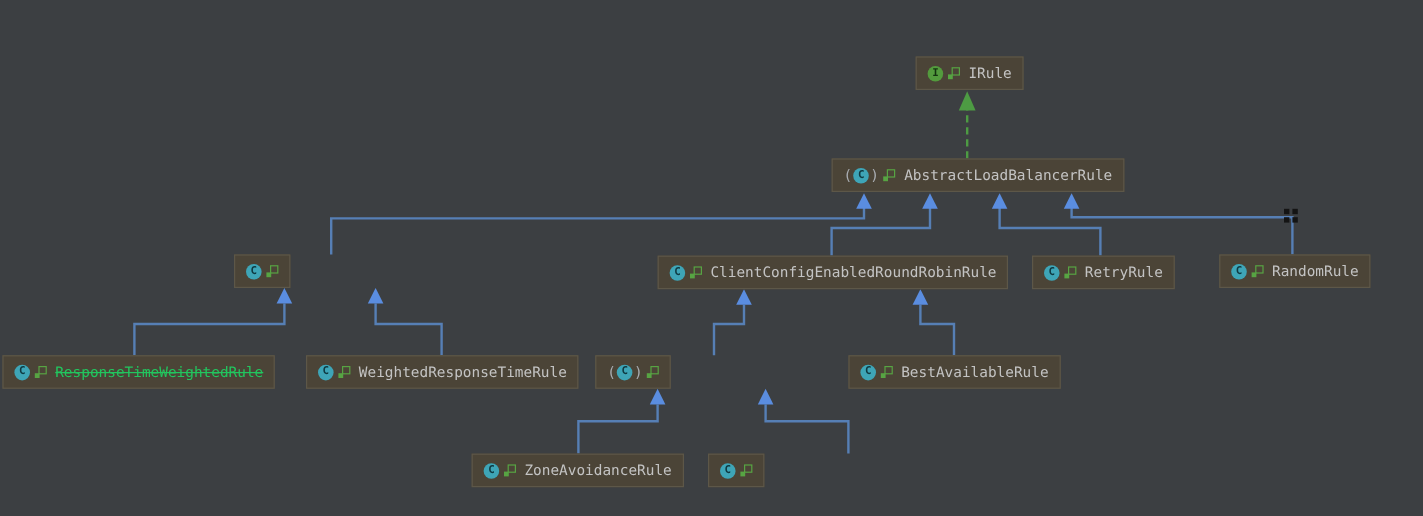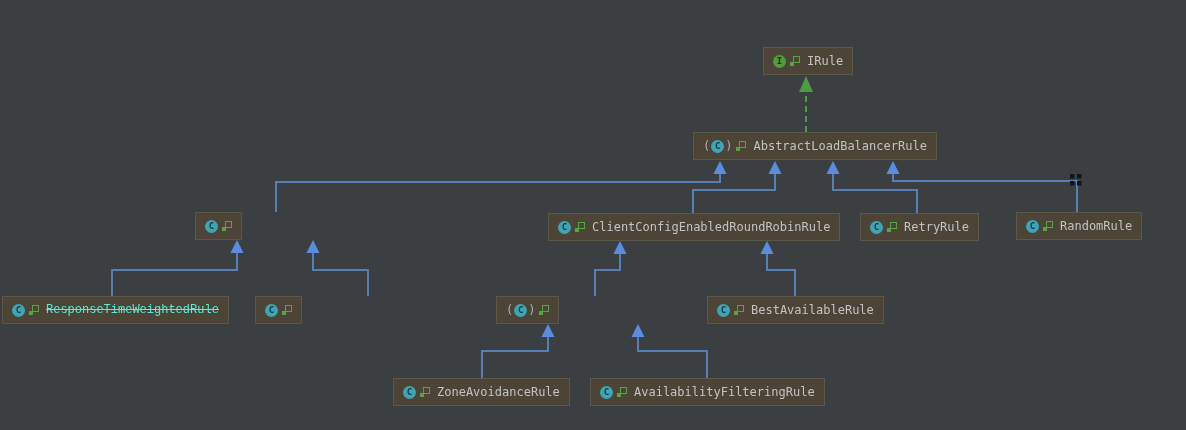--- a/index.html
+++ b/index.html
@@ -17,21 +17,21 @@
     display:flex;align-items:center;column-gap:0;
     padding:0 9px;
     background:#4b4437;
     border:1px solid #5d5748;
     color:#c3c3c3;
     font-size:12px;line-height:28px;
     white-space:nowrap;
     cursor:default;
   }
   .node .label{margin-left:7px;text-align:right;}
-  .node .label.deprecated{text-decoration:line-through;color:#5eead4;font-family:Liberation Mono, monospace;}
+  .node .label.deprecated{text-decoration:line-through;color:#22c55e;}
 
   .badge{
     width:13px;height:13px;border-radius:50%;
     display:flex;align-items:center;justify-content:center;
     font-size:9px;font-weight:bold;line-height:13px;
     flex:0 0 auto;
   }
   .badge.class{background:#3ea5b7;color:#0f3a42;}
   .badge.interface{background:#539b3d;color:#143310;}
   .abstract-wrap{display:flex;align-items:center;flex:0 0 auto;}
@@ -182,20 +182,21 @@
   </div>
 
   <div class="node" style="left:255px;top:296px;">
     <span class="badge class">
         <i style="font-style:normal">C</i>
       </span>
     <span class="mod">
         <span class="outline"></span>
         <span class="fill"></span>
       </span>
+    <span class="label">WeightedResponseTimeRule</span>
   </div>
 
   <div class="node" style="left:496px;top:296px;">
     <span class="abstract-wrap">
         <span class="badge class">
           <i style="font-style:normal">C</i>
         </span>
       </span>
     <span class="mod">
         <span class="outline"></span>
@@ -226,16 +227,15 @@
   </div>
 
   <div class="node" style="left:590px;top:378px;">
     <span class="badge class">
         <i style="font-style:normal">C</i>
       </span>
     <span class="mod">
         <span class="outline"></span>
         <span class="fill"></span>
       </span>
-    <span class="label">AvailabilityFilteringRule</span>
   </div>
 
 </div>
 
 </body></html>

